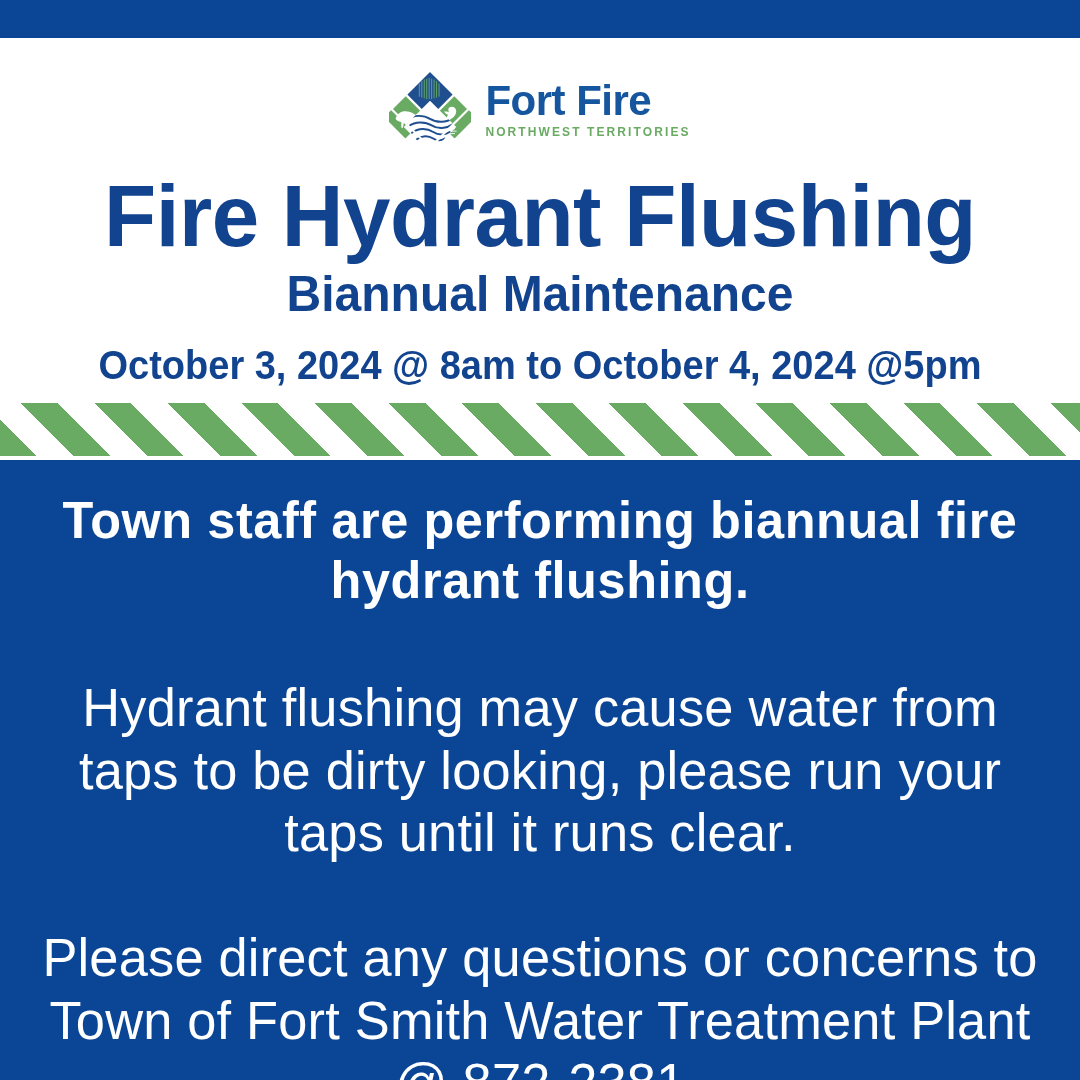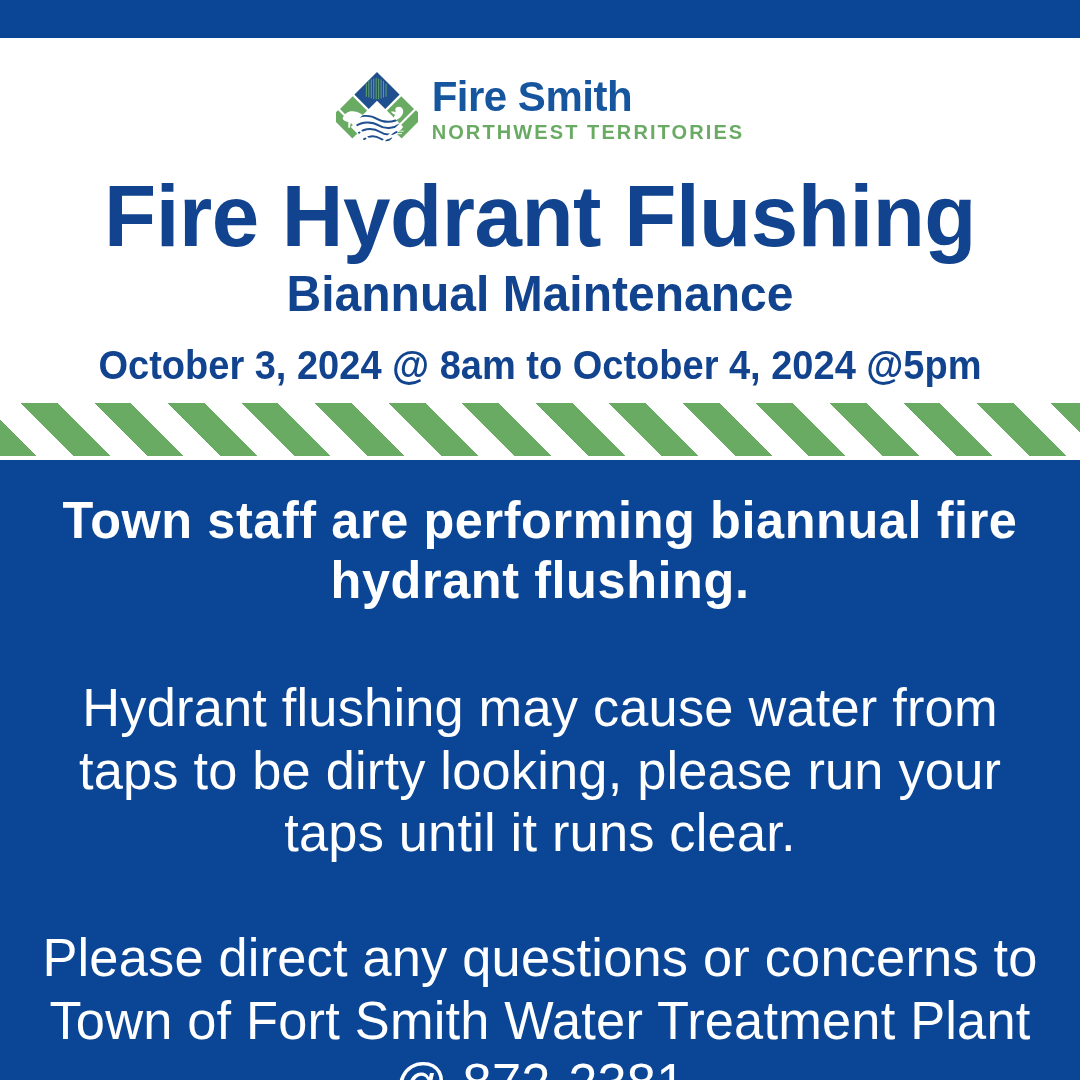--- a/index.html
+++ b/index.html
@@ -66,21 +66,21 @@
     font-family: "Liberation Sans", "DejaVu Sans", sans-serif;
     font-size: 42px;
     font-weight: 600;
     color: #15569e;
     letter-spacing: -0.5px;
     line-height: 1.02;
   }
 
   .logo-sub {
     font-family: "Liberation Sans", "DejaVu Sans", sans-serif;
-    font-size: 20px;
+    font-size: 12px;
     font-weight: 600;
     color: #6aab63;
     letter-spacing: 2.1px;
     margin-top: 4px;
     line-height: 1;
   }
 
   .title {
     font-family: "Liberation Sans Narrow", "Liberation Sans", "DejaVu Sans Condensed", sans-serif;
     font-size: 88px;
@@ -232,21 +232,21 @@
             <path d="M24 71 C32 65 44 65 52 70 C60 75 70 74 77 69"></path>
             <path d="M28 79 C36 73 46 73 54 78 C60 82 68 82 74 78"></path>
             <path d="M34 87 C40 82 48 82 54 86 C58 89 64 89 68 86"></path>
           </g>
         </g>
 
         <path d="M50 3 L97 50 L50 97 L3 50 Z" fill="none" stroke="#ffffff" stroke-width="2.6"></path>
       </svg>
 
       <div class="logo-words">
-        <div class="logo-name">Fire Smith</div>
+        <div class="logo-name">Fort Fire</div>
         <div class="logo-sub">NORTHWEST TERRITORIES</div>
       </div>
     </div>
 
     <h1 class="title">Fire Hydrant Flushing</h1>
     <h2 class="subtitle">Biannual Maintenance</h2>
     <div class="dateline">October 3, 2024 @ 8am to October 4, 2024 @5pm</div>
   </div>
 
   <div class="stripe-band"></div>

